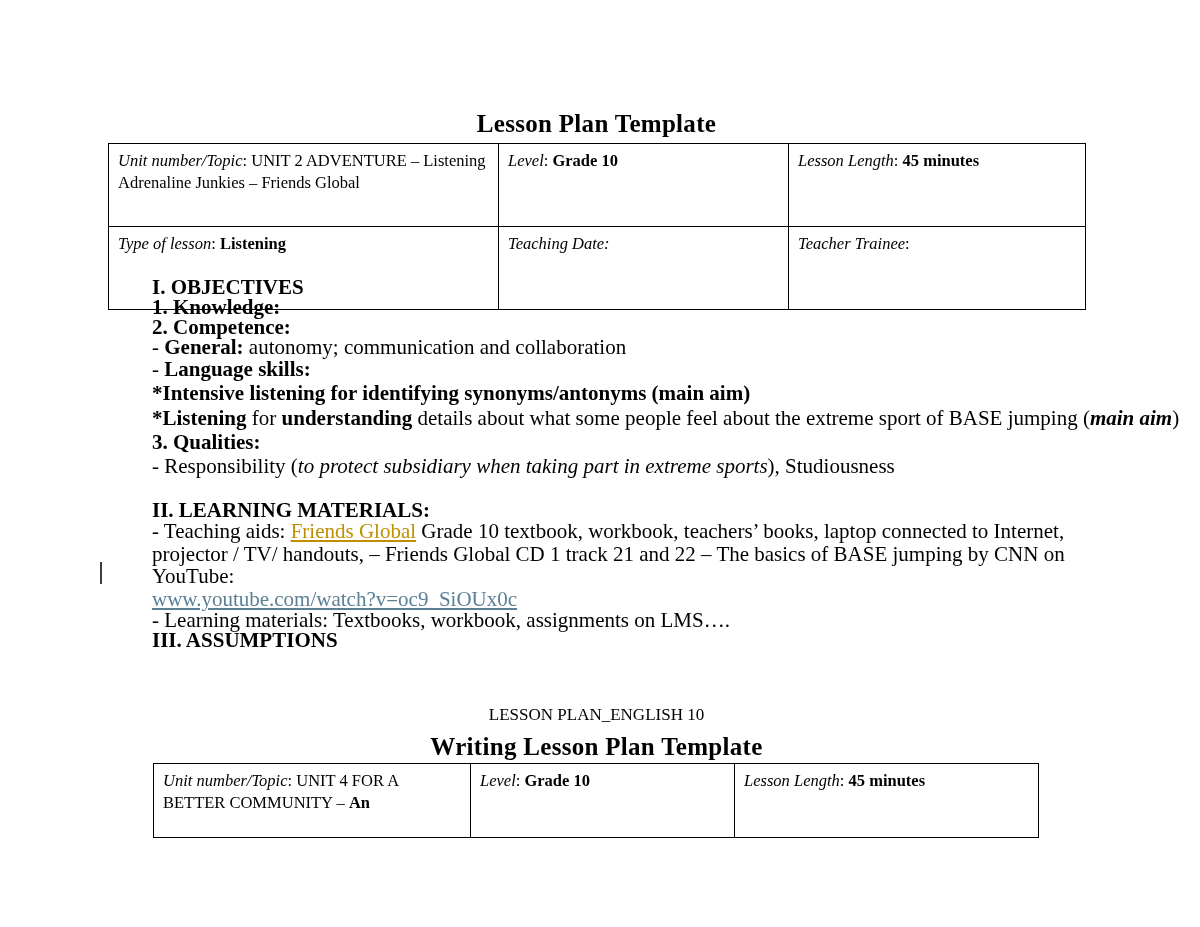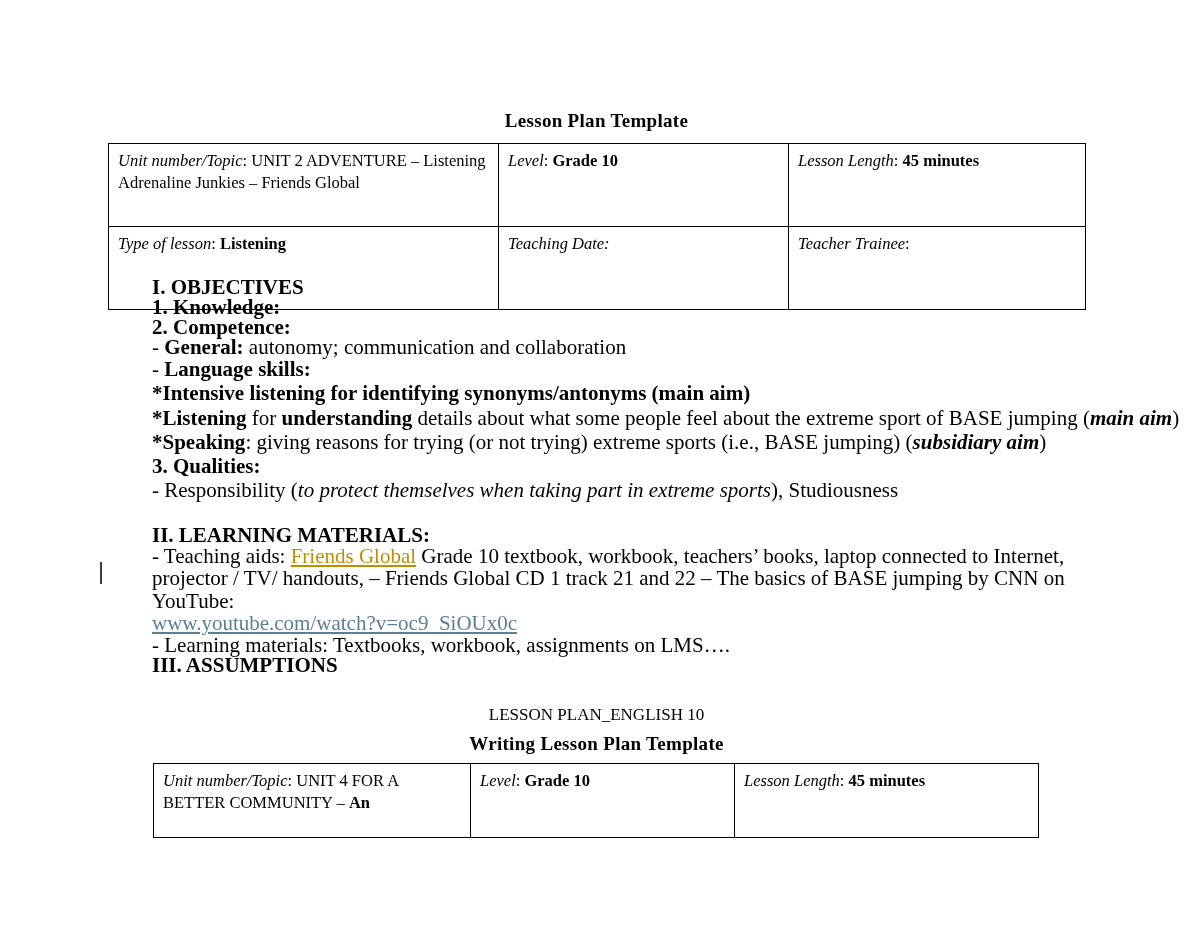--- a/index.html
+++ b/index.html
@@ -24,21 +24,21 @@
     height: 927px;
   }
 
   
   .doc-title {
     position: absolute;
     left: 108px;
     width: 977px;
     text-align: center;
     font-weight: bold;
-    font-size: 19px;
+    font-size: 25px;
     letter-spacing: 0.3px;
   }
   #title-main { top: 110px; }
 
   .center-line {
     position: absolute;
     left: 108px;
     width: 977px;
     text-align: center;
     font-size: 17px;
@@ -168,24 +168,23 @@
     <div class="ln tight b">1. Knowledge:</div>
     <div class="ln tight b">2. Competence:</div>
     <div class="ln tight"><span>- </span><span class="b">General:</span><span> autonomy; communication and collaboration</span></div>
 
     <div class="ln loose"><span>- </span><span class="b">Language skills:</span></div>
 
     <div class="ln loose b">*Intensive listening for identifying synonyms/antonyms (main aim)</div>
 
     <div class="ln loose"><span class="b">*Listening</span><span> for </span><span class="b">understanding</span><span> details about what some people feel about the extreme sport of BASE jumping (</span><span class="bi">main aim</span><span>)</span></div>
 
-    <div class="ln loose"><span class="b">*Speaking</span><span>: giving reasons for trying (or not trying) extreme sports (i.e., BASE jumping) (</span><span class="bi">subsidiary aim</span><span>)</span></div>
 
     <div class="ln loose b">3. Qualities:</div>
-    <div class="ln loose"><span>- Responsibility (</span><span class="i">to protect themselves when taking part in extreme sports</span><span>), Studiousness</span></div>
+    <div class="ln loose"><span>- Responsibility (</span><span class="i">to protect subsidiary when taking part in extreme sports</span><span>), Studiousness</span></div>
 
     <div class="gap"></div>
 
     <div class="ln tight b">II. LEARNING MATERIALS:</div>
 
     <div class="para"><span>- Teaching aids: </span><span class="link-gold">Friends Global</span><span> Grade 10 textbook, workbook, teachers’ books, laptop connected to Internet, projector / TV/ handouts, – Friends Global CD 1 track 21 and 22 – The basics of BASE jumping by CNN on YouTube:</span></div>
 
     <div class="ln" style="line-height:22.5px"><span class="link-blue">www.youtube.com/watch?v=oc9_SiOUx0c</span></div>
 
     <div class="ln tight">- Learning materials: Textbooks, workbook, assignments on LMS….</div>

